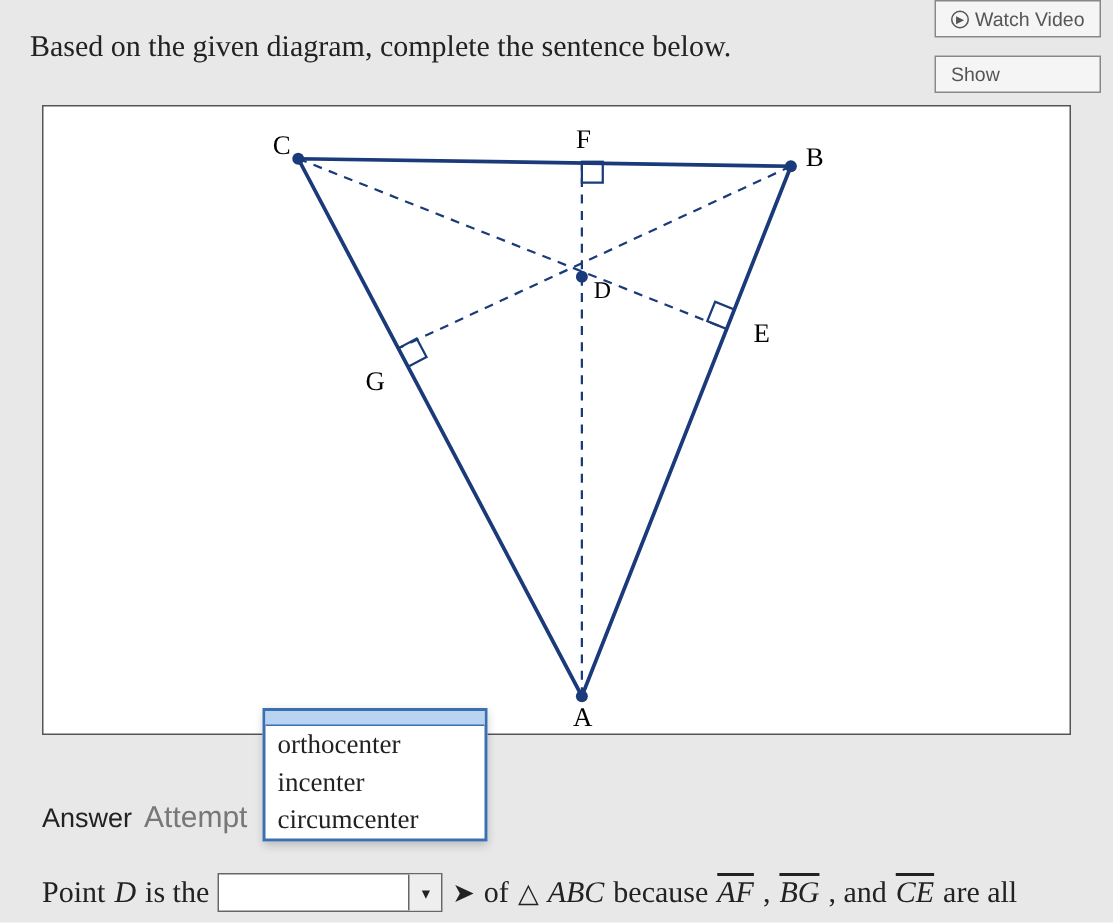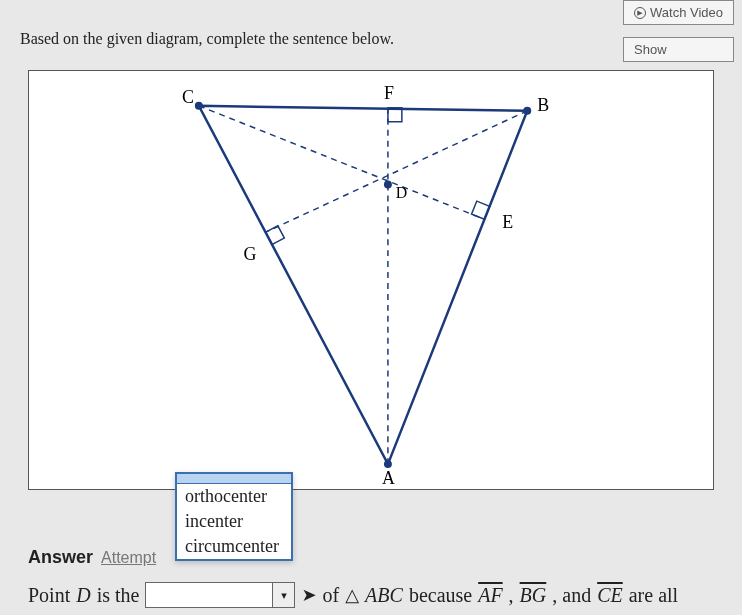--- a/index.html
+++ b/index.html
@@ -34,39 +34,39 @@
       cursor: pointer;
     }
     .top-btn.partial { overflow:hidden; }
     .video-icon {
       width: 12px; height: 12px; border:1px solid #555; border-radius:50%;
       display:inline-flex; align-items:center; justify-content:center;
       font-size:7px;
     }
     .question {
       position: absolute;
-      top: 30px;
+      top: 20px;
       left: 20px;
-      font-size: 16px;
+      font-size: 20px;
     }
     .diagram-box {
       position: absolute;
       top: 70px;
       left: 28px;
       width: 686px;
       height: 420px;
       background: #fff;
       border: 1px solid #555;
     }
     .svg-wrap { width:100%; height:100%; }
     .dropdown-popup {
       position: absolute;
       left: 175px;
       top: 472px;
-      width: 118px;
+      width: 150px;
       background: #fff;
       border: 2px solid #3a6fb0;
       font-family: Georgia, serif;
       font-size: 18px;
       box-shadow: 0 2px 6px rgba(0,0,0,.2);
       z-index: 10;
     }
     .dropdown-popup .hdr {
       height: 10px;
       background: #b8d4f0;
@@ -79,22 +79,22 @@
     .answer-row {
       position: absolute;
       left: 28px;
       top: 534px;
       font-size: 18px;
       display:flex;
       align-items:baseline;
       gap:8px;
       font-family: Arial, sans-serif;
     }
-    .answer-row b { font-weight:bold;margin-top:13px; }
-    .answer-row .attempt { color:#777; font-size:16px;text-decoration:underline; }
+    .answer-row b { font-weight:normal; }
+    .answer-row .attempt { color:#777; font-size:20px; }
     .sentence-row {
       position: absolute;
       left: 28px;
       top: 582px;
       font-size: 20px;
       display:flex;
       align-items:center;
       gap:6px;
       white-space:nowrap;
     }

